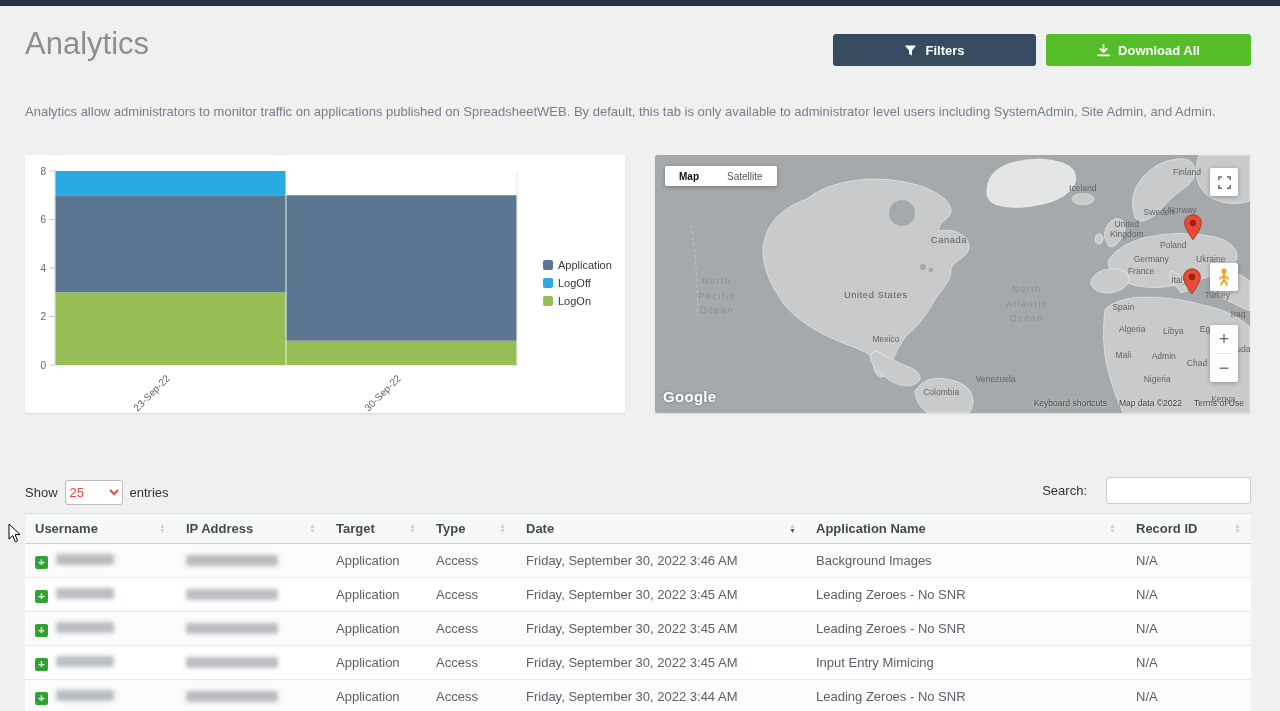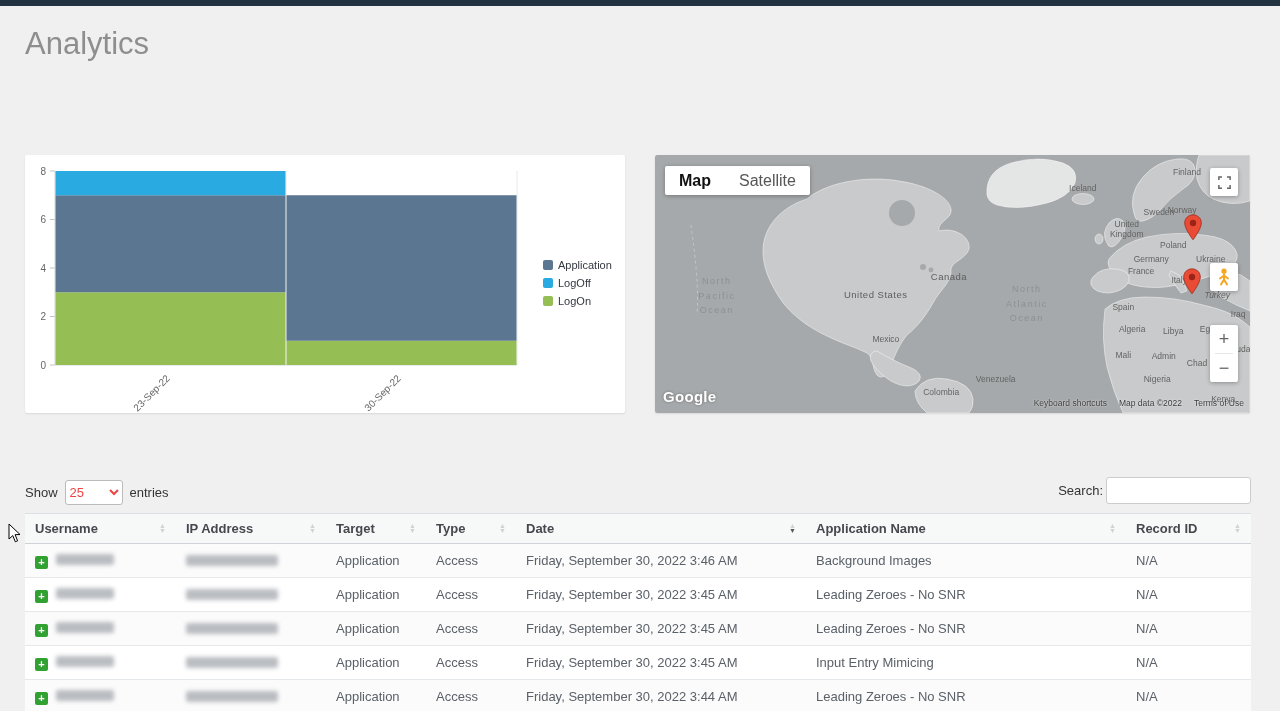--- a/index.html
+++ b/index.html
@@ -32,21 +32,21 @@
   
   .map-svg { position:absolute; left:0; top:0; }
   .map-label { position:absolute; transform:translate(-50%,-50%); white-space:pre-line; text-align:center;
     color:#636363; font-size:8.5px; pointer-events:none; }
   .map-label.big { font-size:9.5px; letter-spacing:.5px; color:#5d5d5d; }
   .map-label.ocean { font-size:9px; letter-spacing:1.5px; color:#8b9093; line-height:1.6; }
   .map-marker { position:absolute; width:19px; height:27px; transform:translate(-50%,-100%); }
 
   .map-type-buttons { position:absolute; left:10px; top:11px; display:flex;
     box-shadow:0 1px 4px rgba(0,0,0,.3); border-radius:2px; overflow:hidden; }
-  .map-type-btn { height:29px; padding:0 14px; background:#fff; border:none; font-size:16px;
+  .map-type-btn { height:20px; padding:0 14px; background:#fff; border:none; font-size:10px;
     color:#565656; font-family:"Liberation Sans", sans-serif; cursor:pointer; }
   .map-type-btn.active { font-weight:700; color:#111; }
 
   .map-ctrl { position:absolute; left:555px; width:28px; background:#fff; border-radius:2px;
     box-shadow:0 1px 4px rgba(0,0,0,.3); display:flex; align-items:center; justify-content:center; cursor:pointer; }
   .ctrl-fullscreen { top:13px; height:28px; }
   .ctrl-pegman { top:108px; height:28px; }
   .ctrl-zoom { top:170px; height:57px; flex-direction:column; padding:0; }
   .zoom-btn { width:28px; height:28px; display:flex; align-items:center; justify-content:center;
     font-size:18px; color:#666; background:none; border:none; cursor:pointer; }
@@ -58,21 +58,21 @@
     color:#3c3c3c; text-shadow:0 0 2px rgba(255,255,255,.8); }
 
   
   .show-group { position:absolute; left:25px; top:480px; display:flex; align-items:center; gap:7px;
     font-size:13px; color:#333; }
   .page-size-select { width:58px; height:25px; border:1px solid #bbb; border-radius:3px; font-size:13px;
     color:#ef4444; background:#fff; font-family:"Liberation Sans", sans-serif; }
   .export-buttons { position:absolute; left:562px; top:477px; display:flex; gap:3px; }
   .export-btn { padding:5px 10px; font-size:12px; color:#444; background:linear-gradient(#ffffff,#eaeaea);
     border:1px solid #c6c6c6; border-radius:2px; cursor:pointer; font-family:"Liberation Sans", sans-serif; }
-  .search-group { position:absolute; right:29px; top:477px; display:flex; align-items:center; gap:3px;
+  .search-group { position:absolute; right:29px; top:477px; display:flex; align-items:center; gap:19px;
     font-size:13px; color:#333; }
   .search-input { width:145px; height:27px; border:1px solid #ccc; border-radius:3px; padding:0 7px;
     font-size:13px; font-family:"Liberation Sans", sans-serif; }
 
   
   .data-table { position:absolute; left:25px; top:513px; width:1226px; border-collapse:collapse;
     table-layout:fixed; background:#fff; font-size:13px; }
   .c0{width:151px}.c1{width:150px}.c2{width:100px}.c3{width:90px}.c4{width:290px}.c5{width:320px}.c6{width:125px}
   .data-table th { background:#f7f8f8; border-top:1px solid #dcdfe3; border-bottom:1px solid #cfd3d8;
     padding:7px 10px; text-align:left; font-size:13px; color:#45494e; }
@@ -94,22 +94,35 @@
 </style>
 </head>
 <body>
 
 <div class="page">
   <div class="top-strip"></div>
 
   <h1 class="page-title">Analytics</h1>
 
   <div class="header-buttons">
+    <button class="btn btn-filters">
+      <svg width="13" height="13" viewBox="0 0 14 13">
+        <path d="M1,1 H13 L8.6,6.6 V12 L5.4,10.2 V6.6 Z" fill="#fff"></path>
+      </svg>
+      <span>Filters</span>
+    </button>
+    <button class="btn btn-download">
+      <svg width="13" height="13" viewBox="0 0 12 12">
+        <path d="M6,0.5 V7 M3,4.5 L6,7.5 L9,4.5 M0.8,10.5 H11.2" stroke="#fff" stroke-width="1.6" fill="none" stroke-linecap="round" stroke-linejoin="round"></path>
+      </svg>
+      <span>Download All</span>
+    </button>
   </div>
 
+  <p class="description">Analytics allow administrators to monitor traffic on applications published on SpreadsheetWEB. By default, this tab is only available to administrator level users including SystemAdmin, Site Admin, and Admin.</p>
 
   <div class="card chart-card">
     <svg id="chart-svg" width="600" height="258">
         <line x1="261" y1="16" x2="261" y2="210" stroke="#e8e8e8"></line>
         <line x1="492" y1="16" x2="492" y2="210" stroke="#e8e8e8"></line>
         <line x1="25" y1="210" x2="30" y2="210" stroke="#c0c4c8"></line>
         <text x="21" y="213.5" text-anchor="end" font-size="10" fill="#666">0</text>
         <line x1="25" y1="161.5" x2="30" y2="161.5" stroke="#c0c4c8"></line>
         <text x="21" y="165" text-anchor="end" font-size="10" fill="#666">2</text>
         <line x1="25" y1="113" x2="30" y2="113" stroke="#c0c4c8"></line>
@@ -174,21 +187,21 @@
 
       <path d="M332,40 Q330,16 356,8 Q384,0 408,8 Q424,14 420,28 Q414,42 392,48 Q362,56 342,50 Q333,47 332,40 Z" fill="#e4e5e5" stroke="#fff" stroke-width="0.7" stroke-opacity="0.65"></path>
 
       <circle cx="247" cy="58" r="13" fill="#a6a9ab"></circle>
       <circle cx="268" cy="112" r="3" fill="#a6a9ab"></circle>
       <circle cx="276" cy="115" r="2.4" fill="#a6a9ab"></circle>
 
       <path d="M36,70 C40,100 44,130 42,160" stroke="#c2c2c2" stroke-dasharray="3,3" fill="none"></path>
     </svg>
     <div id="map-labels">
-        <div class="map-label big" style="left: 49.4%; top: 32.6%; margin-top: 37px;">Canada</div>
+        <div class="map-label big" style="left: 49.4%; top: 32.6%;">Canada</div>
         <div class="map-label big" style="left: 37.1%; top: 53.9%;">United States</div>
         <div class="map-label country" style="left: 38.8%; top: 71.3%;">Mexico</div>
         <div class="map-label country" style="left: 49.7%; top: 86.8%; margin-left: 45px;">Venezuela</div>
         <div class="map-label country" style="left: 48.1%; top: 91.9%;">Colombia</div>
         <div class="map-label ocean" style="left: 10.4%; top: 54.7%;">North
 Pacific
 Ocean</div>
         <div class="map-label ocean" style="left: 62.5%; top: 57.8%;">North
 Atlantic
 Ocean</div>
@@ -197,21 +210,21 @@
         <div class="map-label country" style="left: 84.7%; top: 14.3%; margin-top: 20px;">Sweden</div>
         <div class="map-label country" style="left: 81.7%; top: 21.3%; margin-left: 41px;">Norway</div>
         <div class="map-label country" style="left: 79.3%; top: 28.7%;">United
 Kingdom</div>
         <div class="map-label country" style="left: 87.1%; top: 34.9%;">Poland</div>
         <div class="map-label country" style="left: 93.4%; top: 40.3%;">Ukraine</div>
         <div class="map-label country" style="left: 83.4%; top: 40.3%;">Germany</div>
         <div class="map-label country" style="left: 81.7%; top: 45%;">France</div>
         <div class="map-label country" style="left: 88.1%; top: 48.4%;">Italy</div>
         <div class="map-label country" style="left: 78.7%; top: 50%; margin-top: 23px;">Spain</div>
-        <div class="map-label country" style="left: 94.5%; top: 54.3%; font-style: italic;">Turkey</div>
+        <div class="map-label country" style="left: 94.5%; top: 54.3%;">Turkey</div>
         <div class="map-label country" style="left: 98%; top: 61.6%;">Iraq</div>
         <div class="map-label country" style="left: 80.2%; top: 67.4%;">Algeria</div>
         <div class="map-label country" style="left: 87.1%; top: 68.2%;">Libya</div>
         <div class="map-label country" style="left: 93.4%; top: 67.4%;">Egypt</div>
         <div class="map-label country" style="left: 78.7%; top: 77.5%;">Mali</div>
         <div class="map-label country" style="left: 85.5%; top: 77.9%;">Admin</div>
         <div class="map-label country" style="left: 91.1%; top: 80.6%;">Chad</div>
         <div class="map-label country" style="left: 98.8%; top: 75.2%;">Sudan</div>
         <div class="map-label country" style="left: 84.4%; top: 86.8%;">Nigeria</div>
         <div class="map-label country" style="left: 95.5%; top: 94.6%;">Kenya</div>

